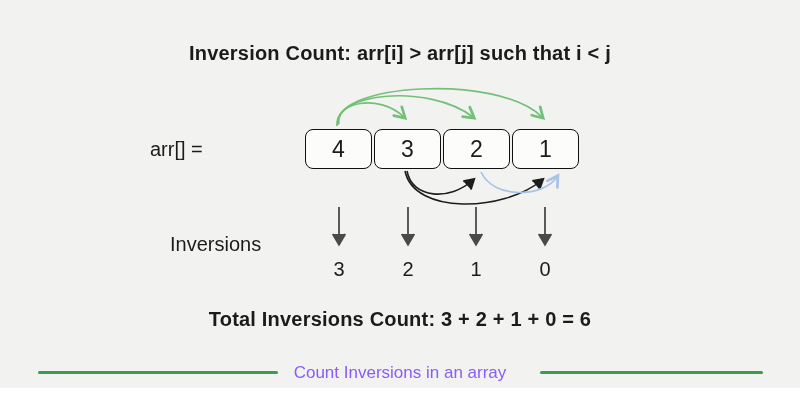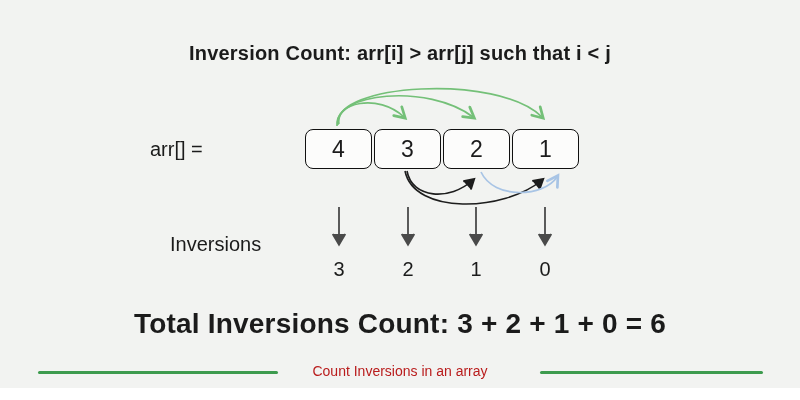--- a/index.html
+++ b/index.html
@@ -76,32 +76,32 @@
   .count-0 { left: 319px; }
   .count-1 { left: 388px; }
   .count-2 { left: 456px; }
   .count-3 { left: 525px; }
   .total {
     position: absolute;
     top: 308px;
     left: 0;
     width: 800px;
     text-align: center;
-    font-size: 28px;
+    font-size: 20px;
     font-weight: bold;
     letter-spacing: 0.2px;
   }
   .caption {
     position: absolute;
     top: 363px;
     left: 0;
     width: 800px;
     text-align: center;
-    font-size: 14px;
-    color: #b91c1c;
+    font-size: 17px;
+    color: #8b5cf6;
   }
   .divider {
     position: absolute;
     top: 371px;
     height: 3px;
     background: #3d9b4e;
     border-radius: 2px;
   }
   .divider-left { left: 38px; width: 240px; }
   .divider-right { left: 540px; width: 223px; }

